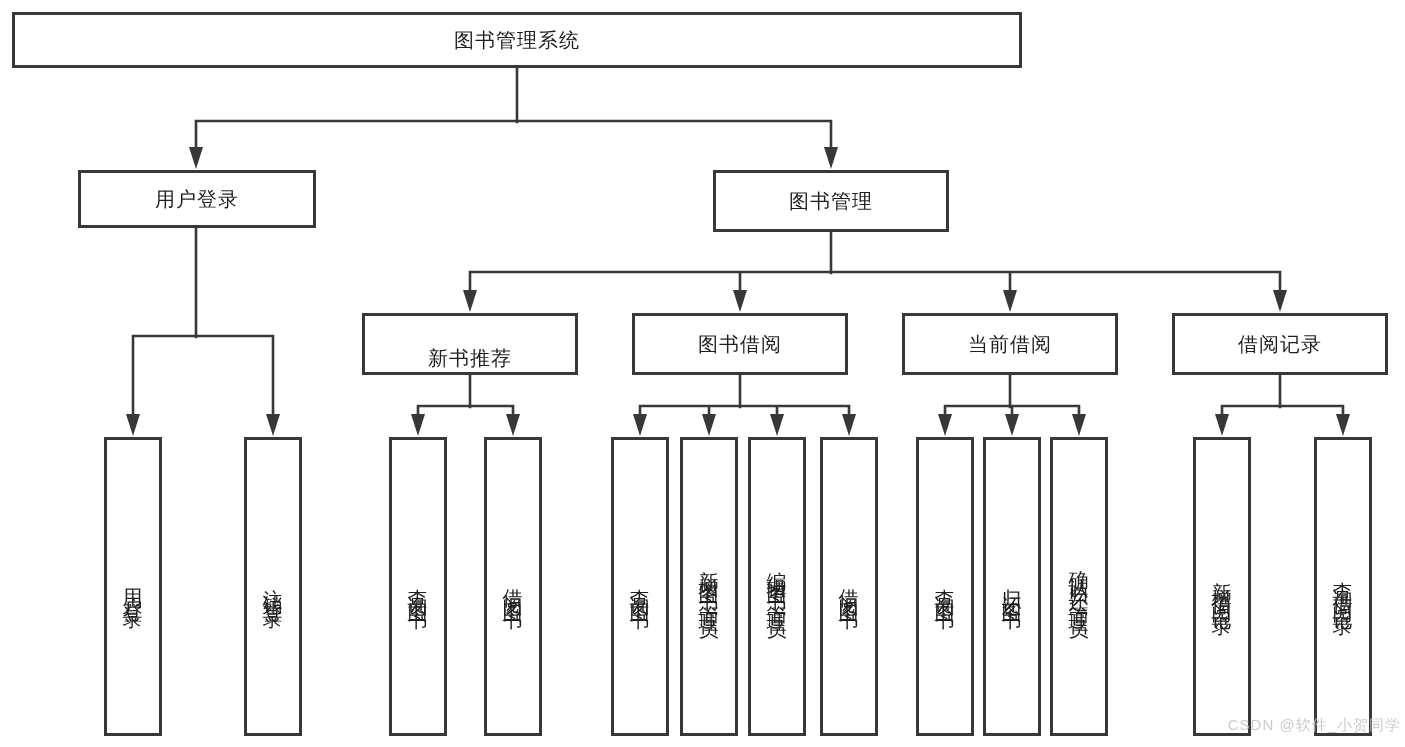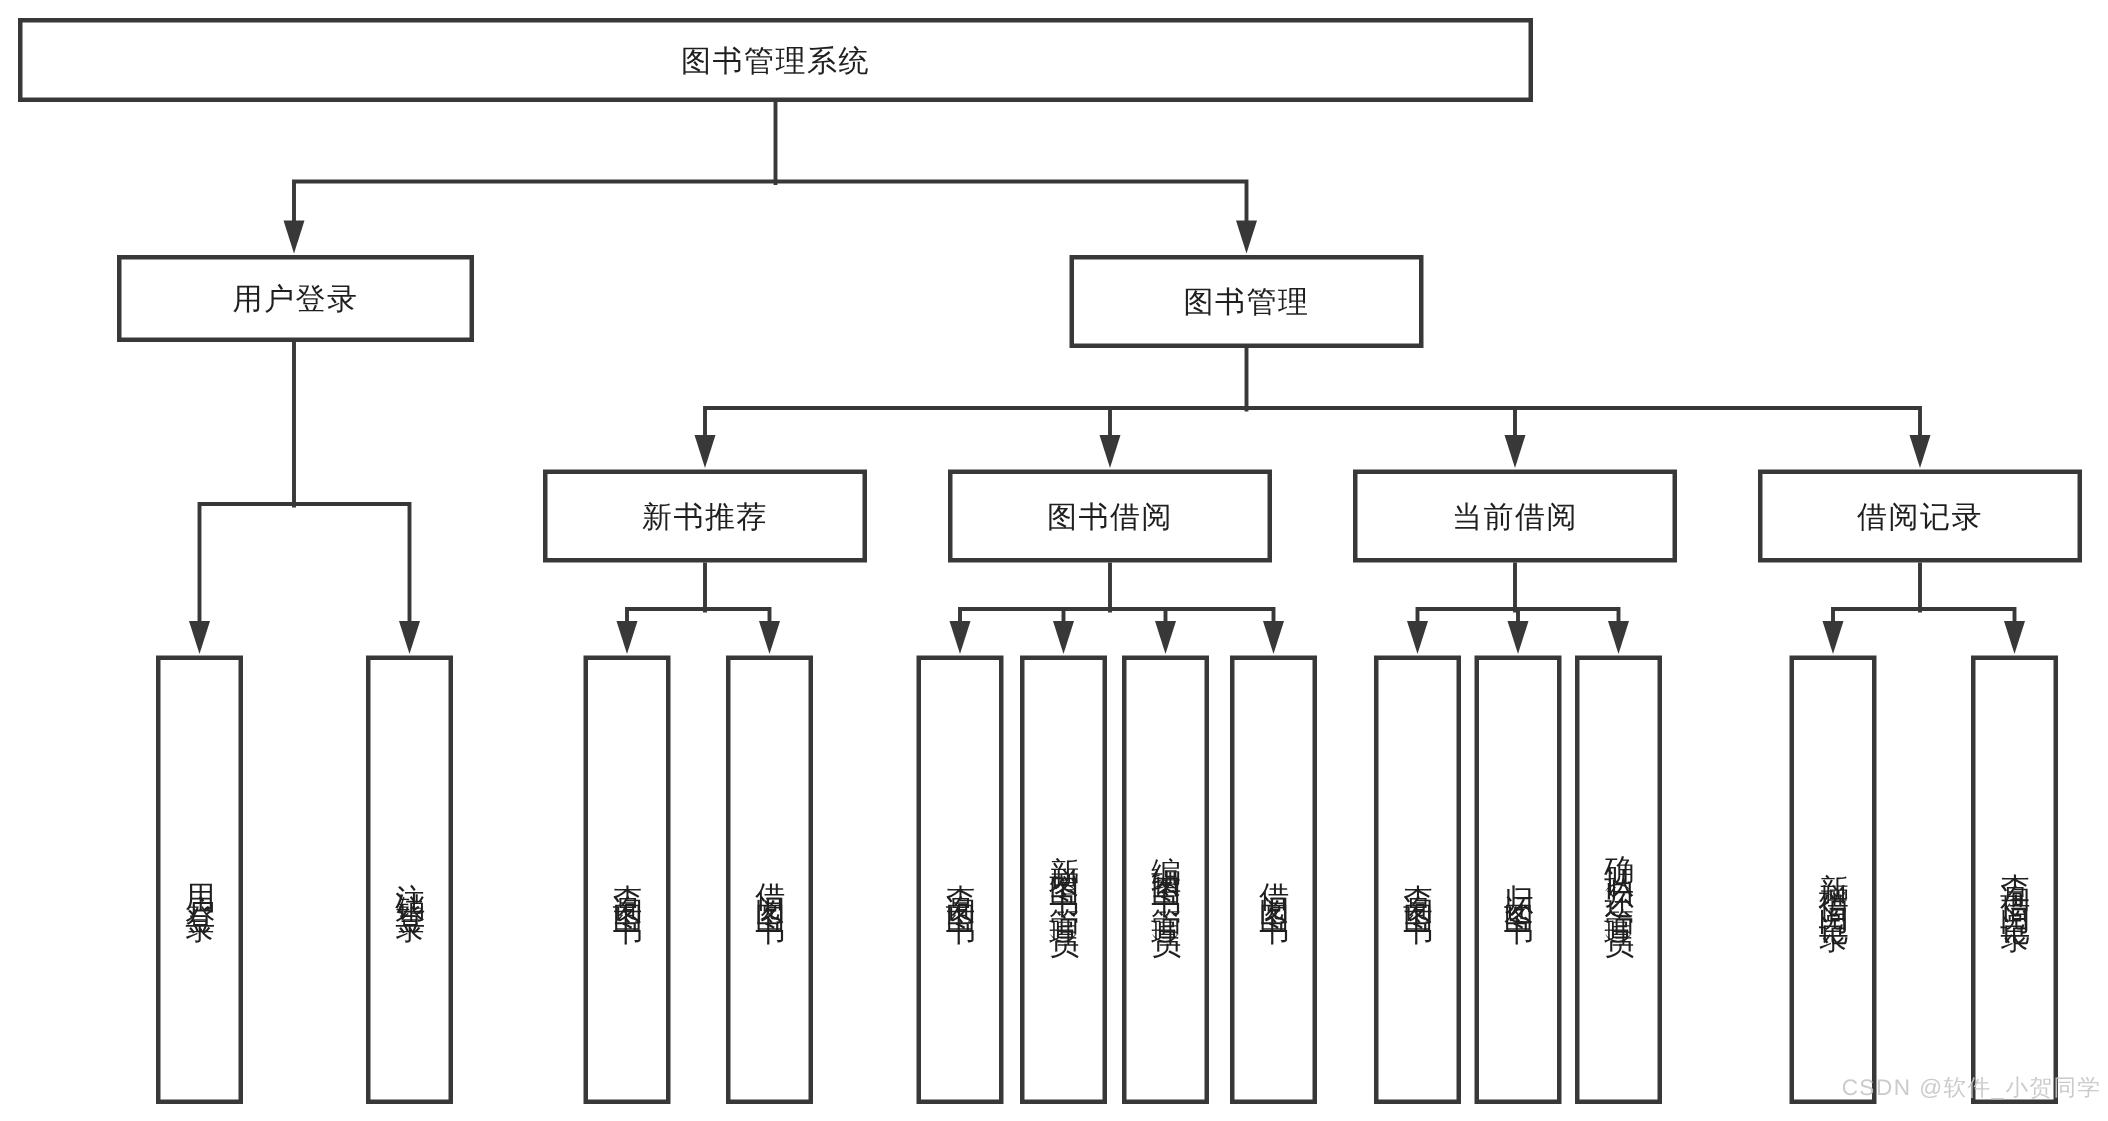--- a/index.html
+++ b/index.html
@@ -47,21 +47,21 @@
     writing-mode: vertical-rl;
     text-orientation: mixed;
     font-size: 20px;
     letter-spacing: 7px;
     line-height: 1;
   }
   .root-box   { left: 12px;  top: 12px;  width: 1010px; height: 56px; text-align: right; }
   .box-l2-a   { left: 78px;  top: 170px; width: 238px;  height: 58px; }
   .box-l2-b   { left: 713px; top: 170px; width: 236px;  height: 62px; }
   .box-l3     { top: 313px;  width: 216px; height: 62px; }
-  .box-l3-a   { left: 362px; }
+  .box-l3-a   { left: 362px; align-items: flex-end; }
   .box-l3-b   { left: 632px; }
   .box-l3-c   { left: 902px; }
   .box-l3-d   { left: 1172px; }
   .leaf       { top: 437px; width: 58px; height: 299px; }
   .leaf-1  { left: 104px; }
   .leaf-2  { left: 244px; }
   .leaf-3  { left: 389px; }
   .leaf-4  { left: 484px; }
   .leaf-5  { left: 611px; }
   .leaf-6  { left: 680px; }

